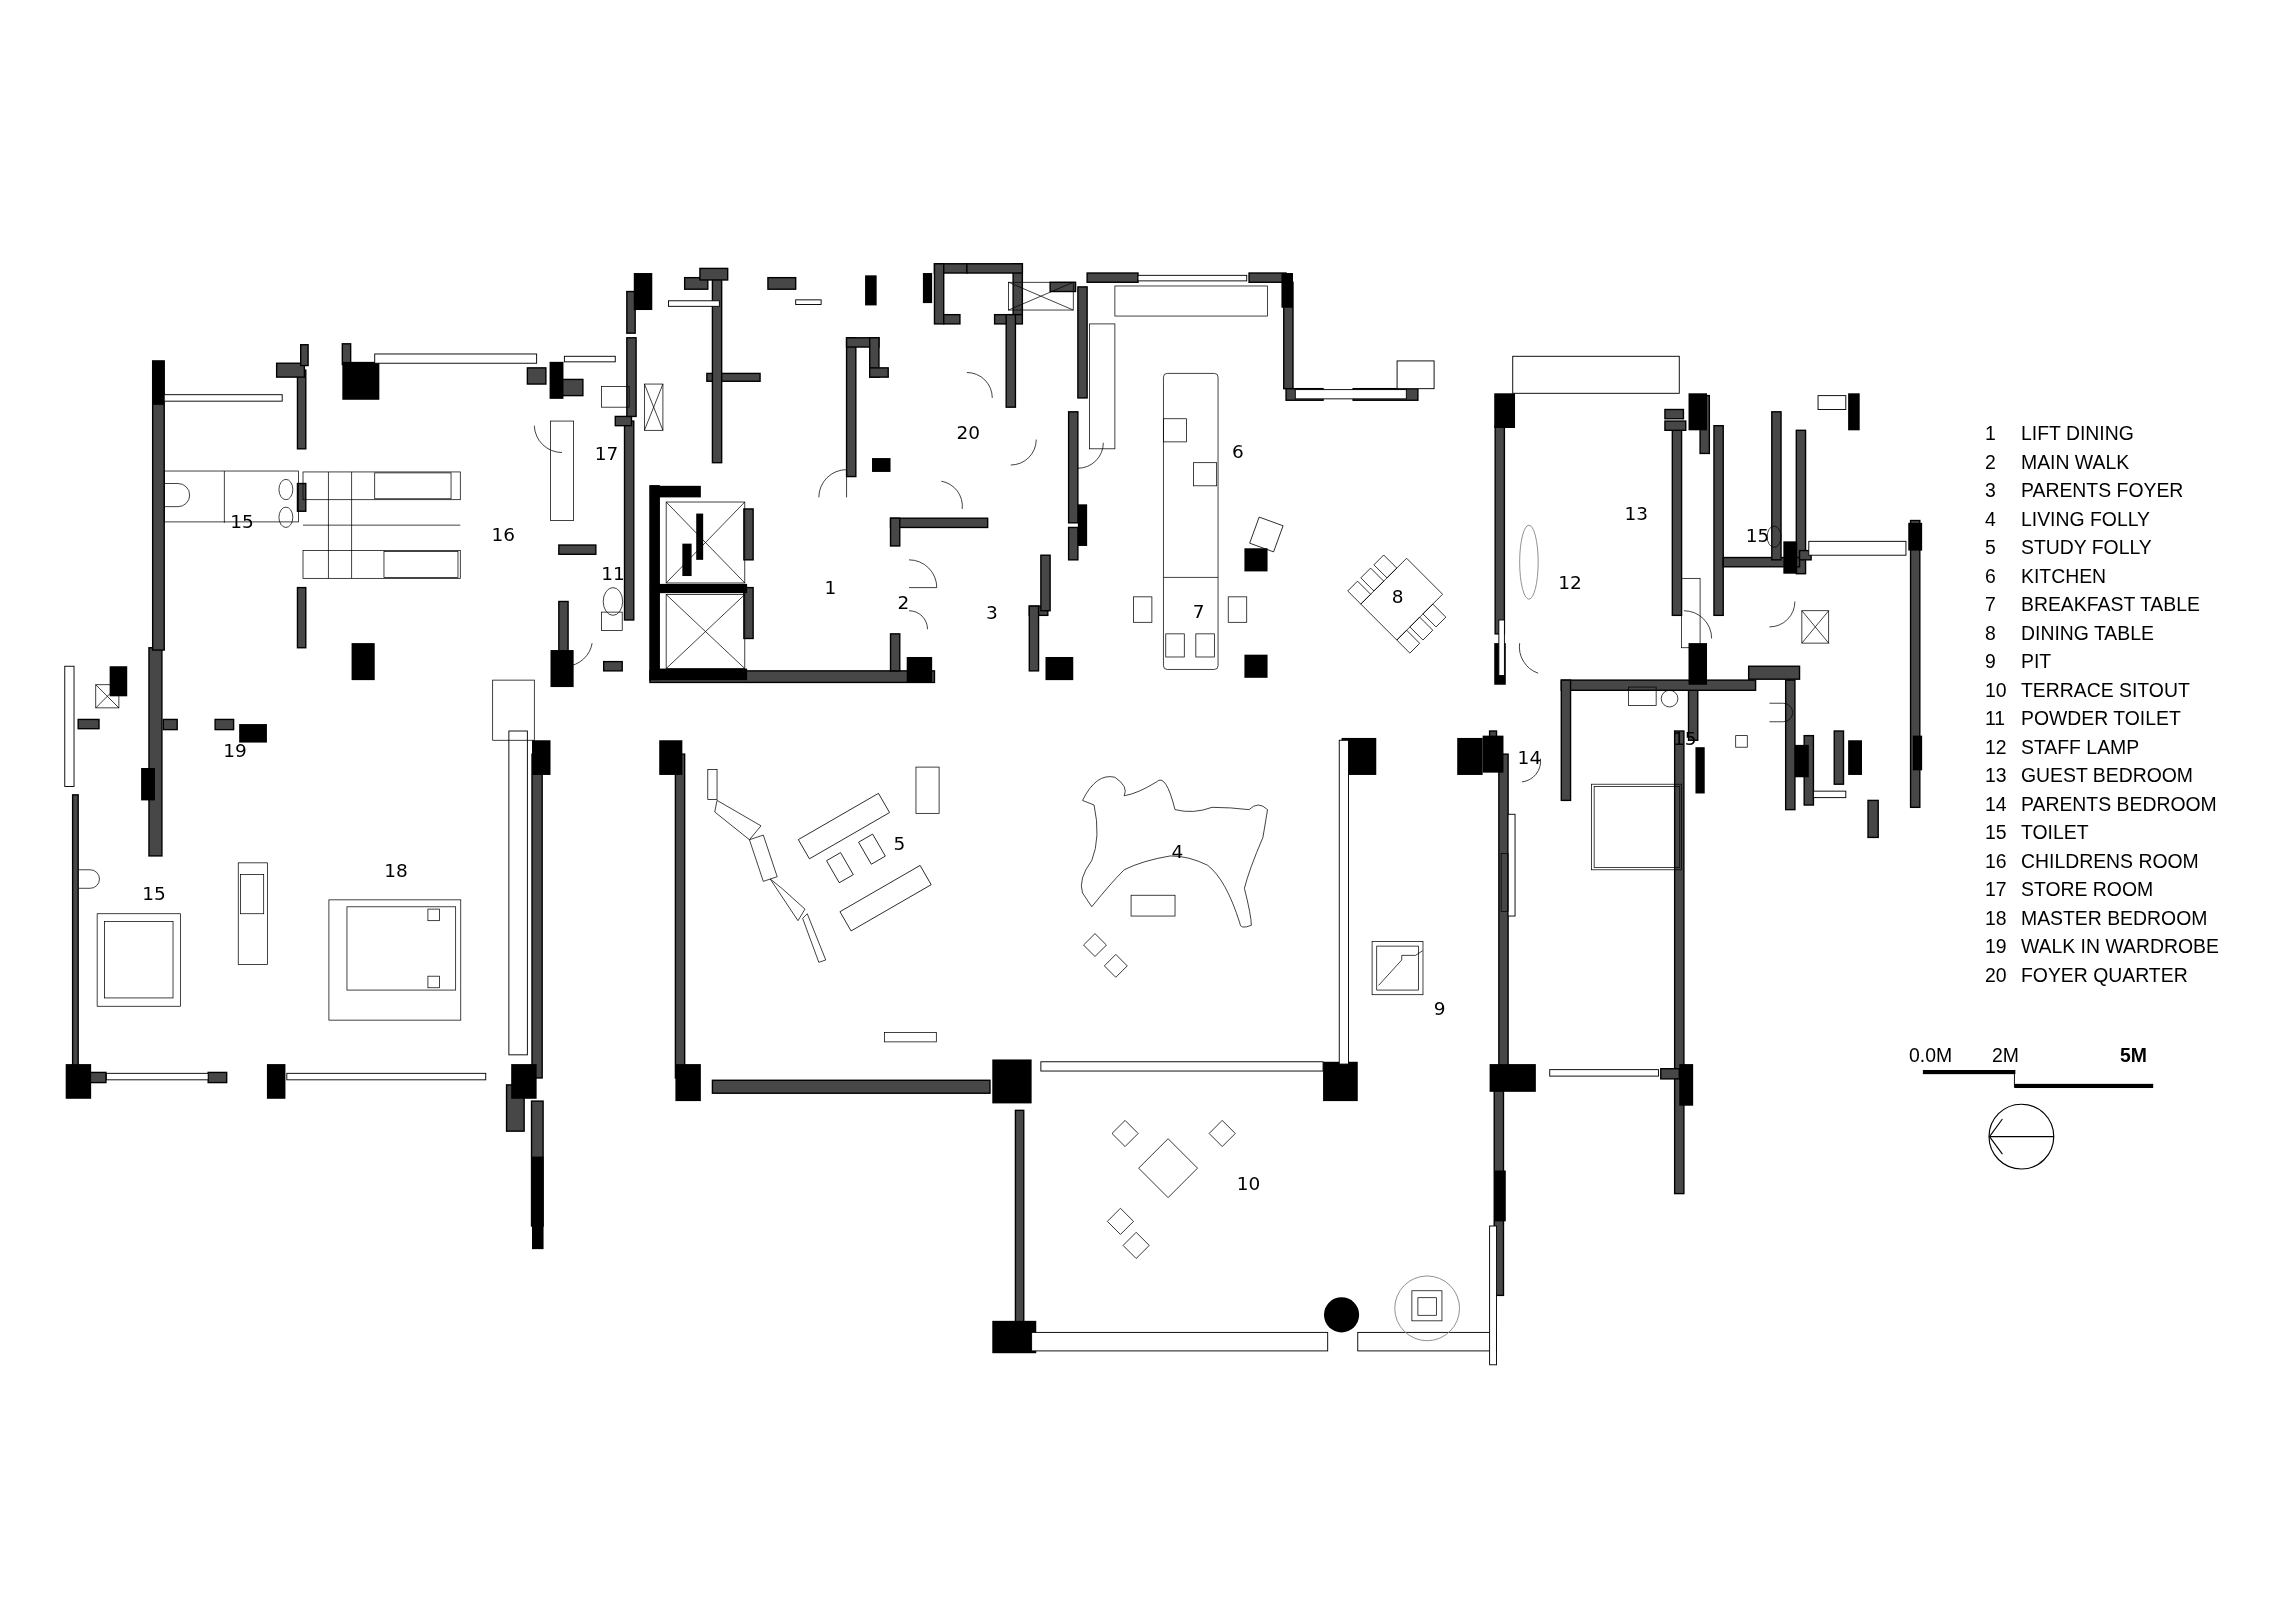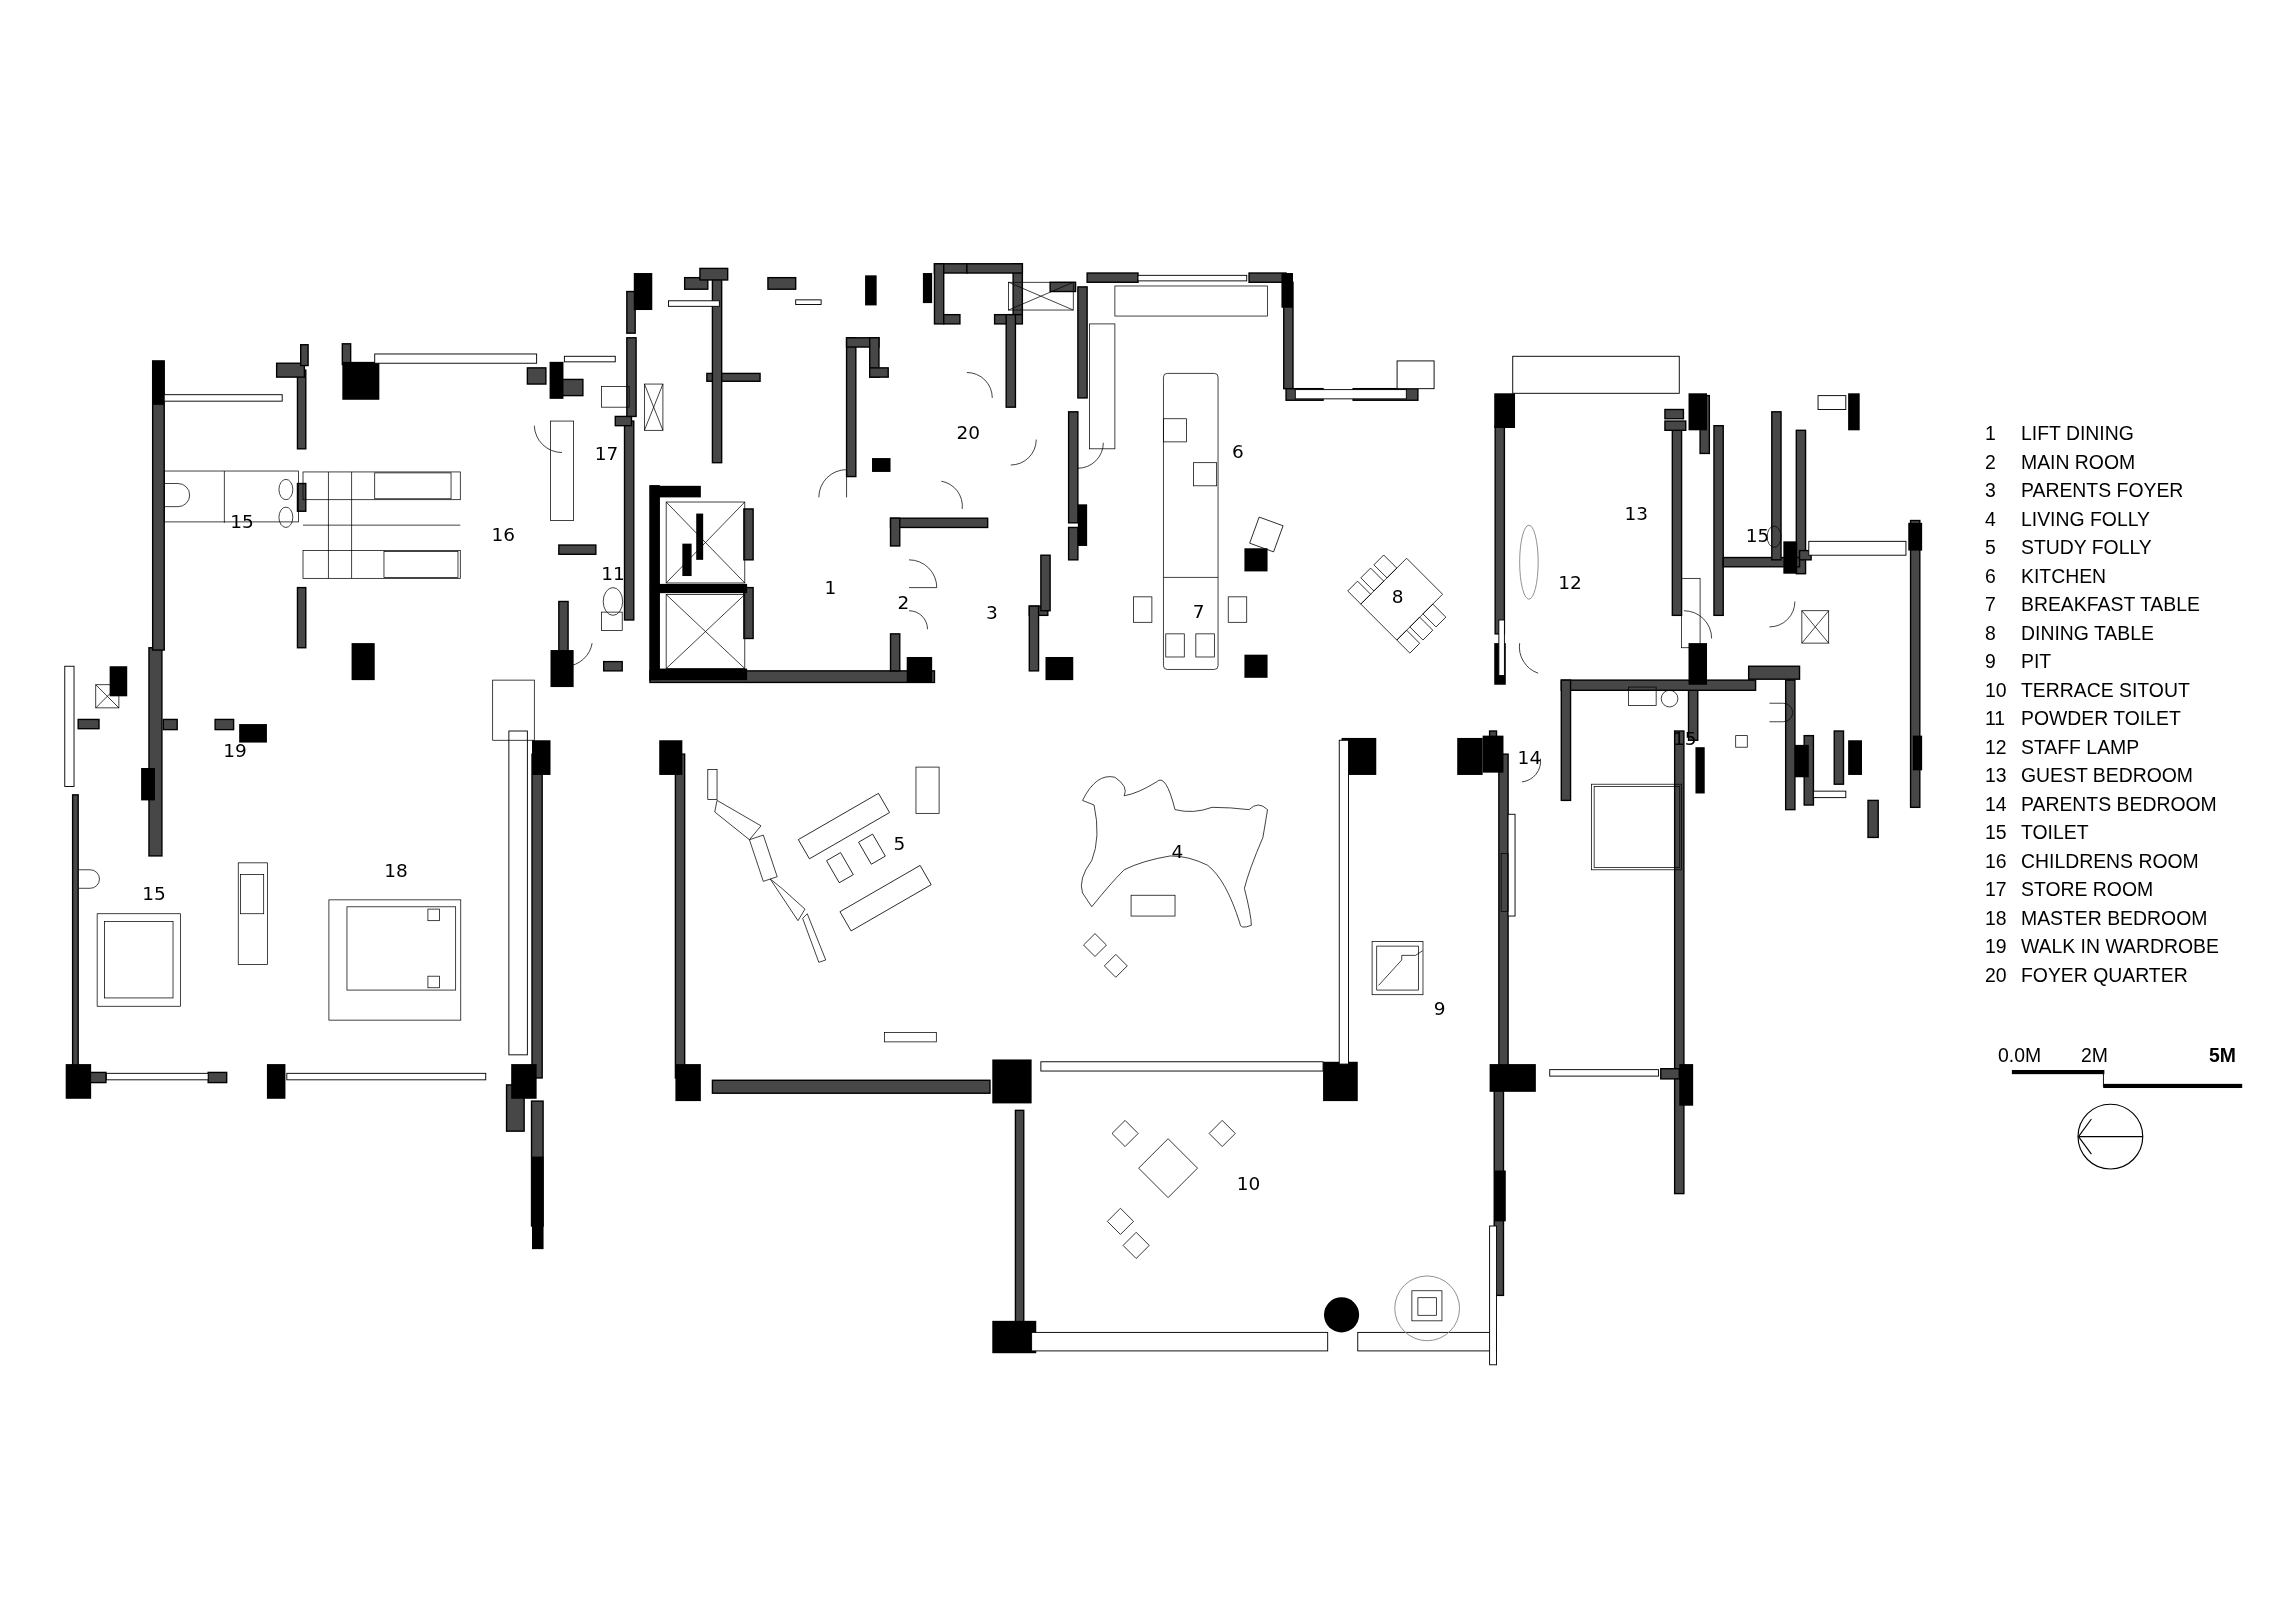--- a/index.html
+++ b/index.html
@@ -7,21 +7,21 @@
   #plan{position:absolute;left:0;top:0;width:2295px;height:1623px;}
   .w{fill:#474747;stroke:#000;stroke-width:3;}
   .c{fill:#000;}
   .thin{fill:none;stroke:#000;stroke-width:1.6;}
   .win{fill:#fff;stroke:#000;stroke-width:2;}
   .gray{fill:none;stroke:#888;stroke-width:2;}
   .rl{font-family:"DejaVu Sans",sans-serif;font-size:40px;fill:#000;text-anchor:middle;dominant-baseline:middle;}
   #legend{position:absolute;left:1985px;top:419px;width:287px;}
   .lg-row{display:flex;font-size:19.4px;line-height:28.5px;height:28.5px;color:#000;white-space:nowrap;}
   .lg-num{width:36px;}
-  #scale{position:absolute;left:1998px;top:1039px;width:296px;height:185px;}
+  #scale{position:absolute;left:1909px;top:1039px;width:296px;height:185px;}
   .sc-lbl{position:absolute;font-size:19.4px;color:#000;top:4.6px;}
 </style>
 </head>
 <body>
 
 <svg id="plan" viewBox="0 0 4961 3508" xmlns="http://www.w3.org/2000/svg">
 
   <g>
 
     <rect class="w" x="157" y="1718" width="12" height="600"></rect>
@@ -370,21 +370,21 @@
   </g>
 </svg>
 
 <div id="legend">
   <div class="lg-row">
       <span class="lg-num">1</span>
       <span>LIFT DINING</span>
     </div>
   <div class="lg-row">
       <span class="lg-num">2</span>
-      <span>MAIN ROOM</span>
+      <span>MAIN WALK</span>
     </div>
   <div class="lg-row">
       <span class="lg-num">3</span>
       <span>PARENTS FOYER</span>
     </div>
   <div class="lg-row">
       <span class="lg-num">4</span>
       <span>LIVING FOLLY</span>
     </div>
   <div class="lg-row">

